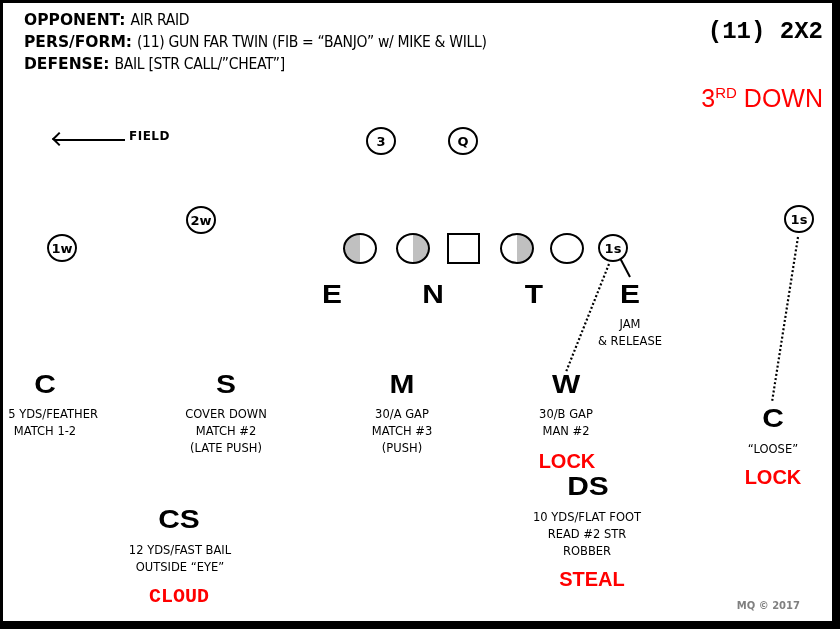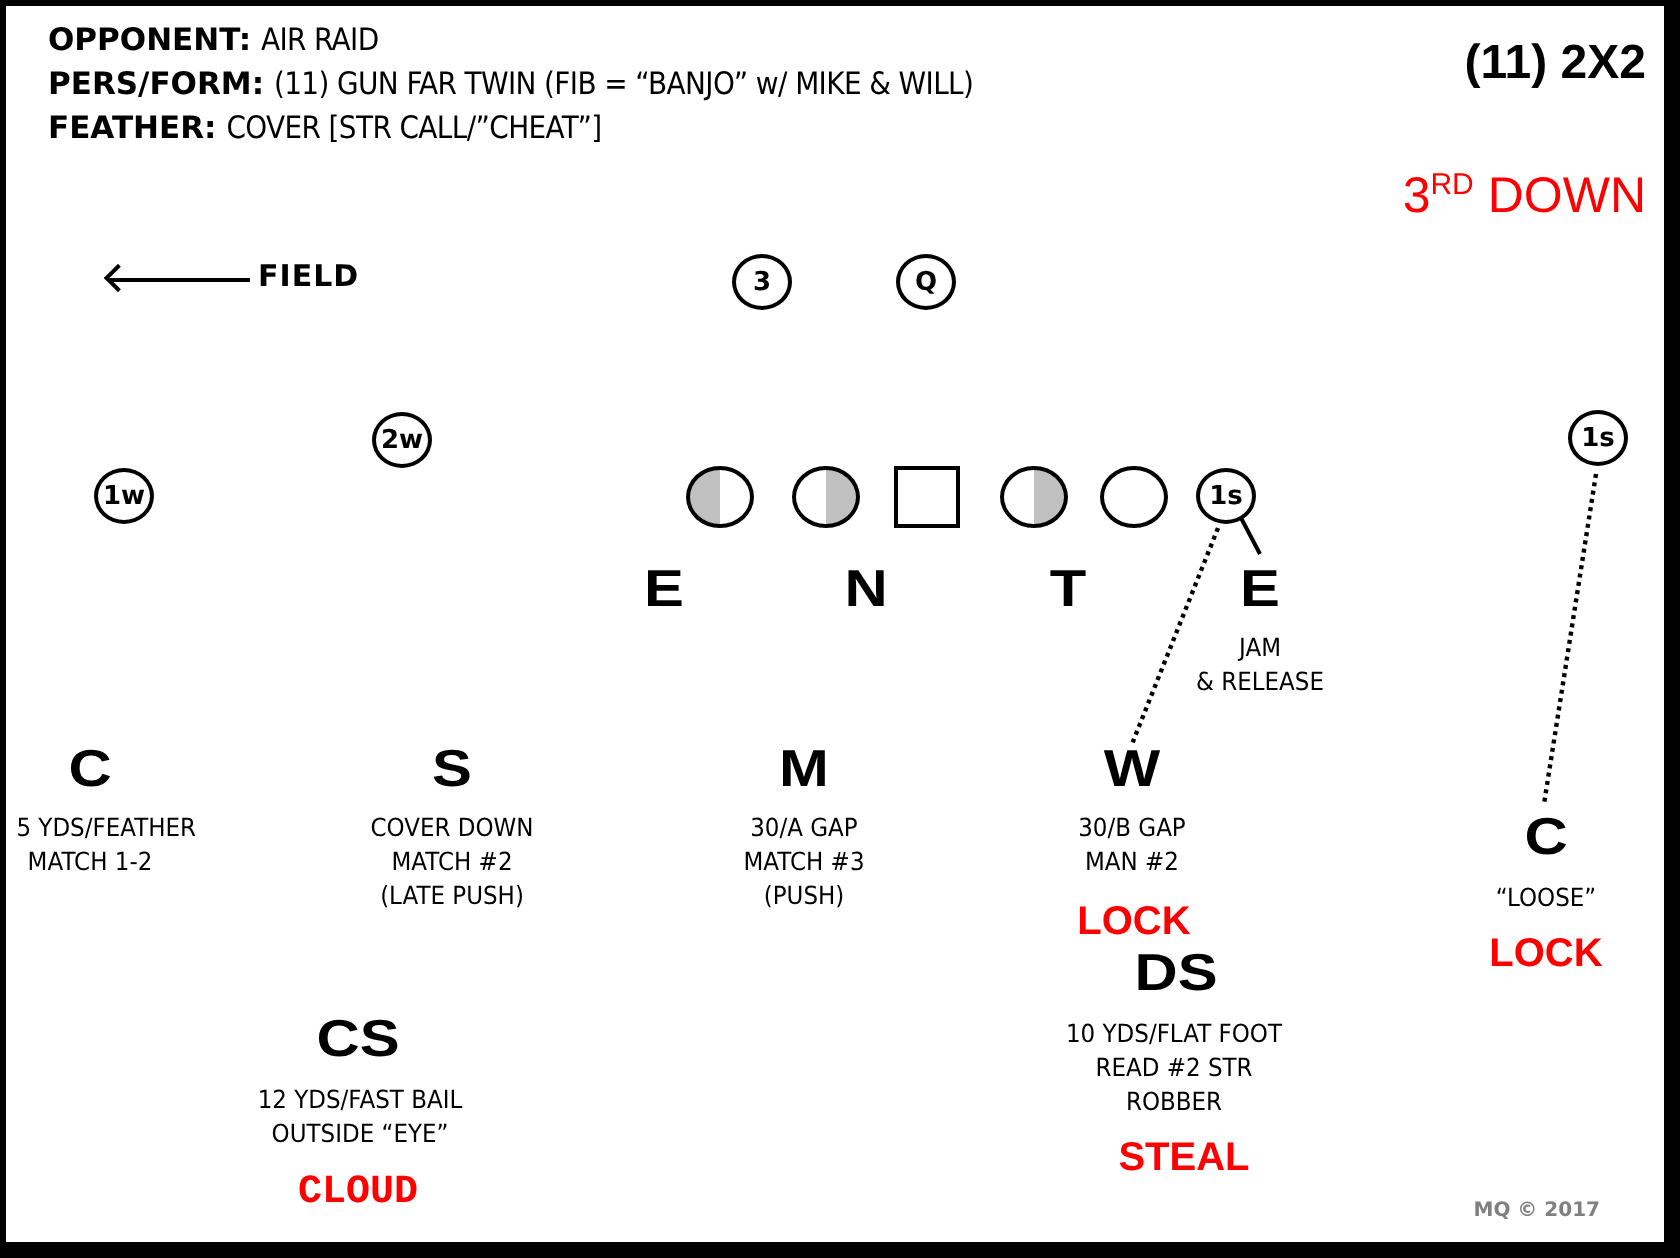--- a/index.html
+++ b/index.html
@@ -2,24 +2,24 @@
 <html><head>
 <meta charset="utf-8">
 <style>
   html, body { margin:0; padding:0; background:#000; }
   body { width:840px; height:629px; position:relative; overflow:hidden; font-family:"DejaVu Sans", sans-serif; }
   .frame { position:absolute; left:3px; top:3px; width:829px; height:618px; background:#fff; }
   .abs { position:absolute; }
   .hdr { left:24px; font-size:15.5px; line-height:22px; color:#000; white-space:nowrap; font-family:"DejaVu Sans", sans-serif; }
   .hdr b { font-weight:bold; }
   .hdr span.v { font-family:"DejaVu Sans Condensed","DejaVu Sans", sans-serif; letter-spacing:-0.3px; }
-  .title { right:17px; top:18px; font-size:24px; font-weight:bold; color:#000; font-family:Liberation Sans, sans-serif; }
+  .title { right:17px; top:18px; font-size:24px; font-weight:bold; color:#000; font-family:Liberation Mono, monospace; }
   .down { right:17px; top:84px; font-size:25px; font-weight:normal; color:#ff0000; font-family:"Liberation Sans", sans-serif; }
   .down sup { font-size:15px; vertical-align:9px; }
-  .field { left:129px; top:129px; font-size:15px; font-weight:bold; letter-spacing:0.5px; color:#000; }
+  .field { left:129px; top:129px; font-size:12px; font-weight:bold; letter-spacing:0.5px; color:#000; }
   .arrow { left:55px; top:139px; width:70px; height:2px; background:#000; }
   .arrow:before { content:""; position:absolute; left:-1px; top:-5px; width:8px; height:8px; border-left:2px solid #000; border-bottom:2px solid #000; transform:rotate(45deg); transform-origin:center; }
   .circ { border:2px solid #000; border-radius:50%; background:#fff; box-sizing:border-box; display:flex; align-items:center; justify-content:center; font-weight:bold; font-size:13px; color:#000; }
   .lbl { width:30px; height:28px; }
   .ol { width:34px; height:31px; overflow:hidden; }
   .half-left { background:linear-gradient(to right, #c0c0c0 50%, #fff 50%); }
   .half-right { background:linear-gradient(to right, #fff 50%, #c0c0c0 50%); }
   .sq { width:33px; height:31px; border:2px solid #000; box-sizing:border-box; background:#fff; }
   .dl { font-family:"Liberation Sans", sans-serif; font-weight:900; color:#000; text-align:center; transform:scaleX(1.15); }
   .big { font-size:26px; }
@@ -35,22 +35,22 @@
 
 <div class="abs hdr" style="top:9px;text-align:right;">
   <b>OPPONENT:</b>
   <span class="v">AIR RAID</span>
 </div>
 <div class="abs hdr" style="top:31px;">
   <b>PERS/FORM:</b>
   <span class="v">(11) GUN FAR TWIN (FIB = “BANJO” w/ MIKE &amp; WILL)</span>
 </div>
 <div class="abs hdr" style="top:53px;">
-  <b>FEATHER:</b>
-  <span class="v">COVER [STR CALL/”CHEAT”]</span>
+  <b>DEFENSE:</b>
+  <span class="v">BAIL [STR CALL/”CHEAT”]</span>
 </div>
 
 <div class="abs title">(11) 2X2</div>
 <div class="abs down"><span>3</span><sup>RD</sup> <span>DOWN</span></div>
 
 <div class="abs arrow"></div>
 <div class="abs field">FIELD</div>
 
 <svg class="lines" width="840" height="629">
   <line x1="609" y1="264" x2="566" y2="372" stroke="#000" stroke-width="2.2" stroke-dasharray="2,2.2"></line>

